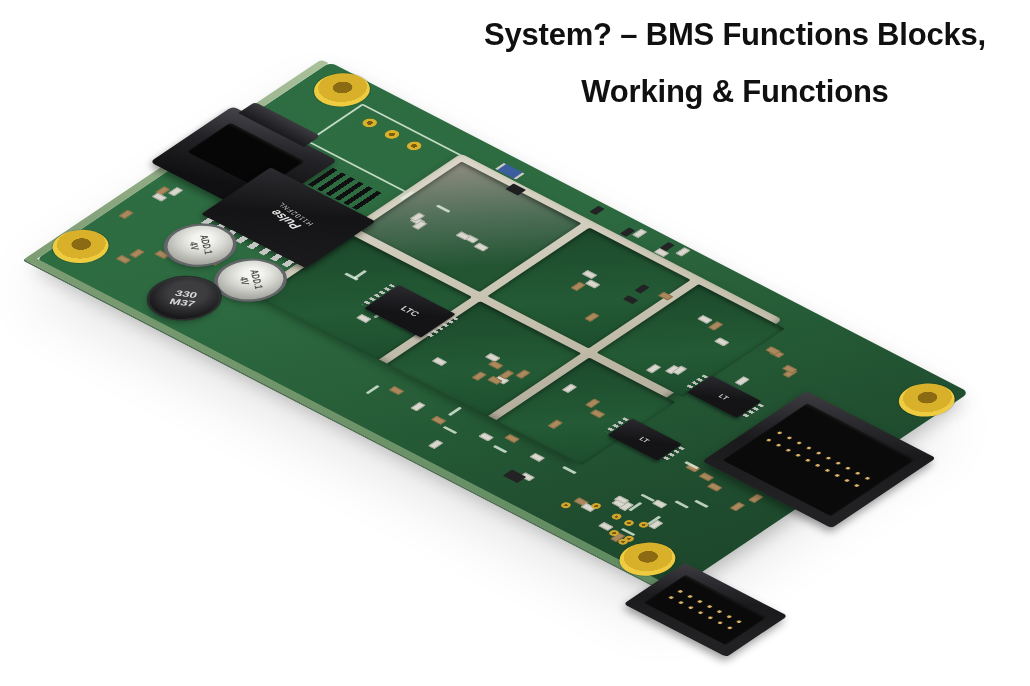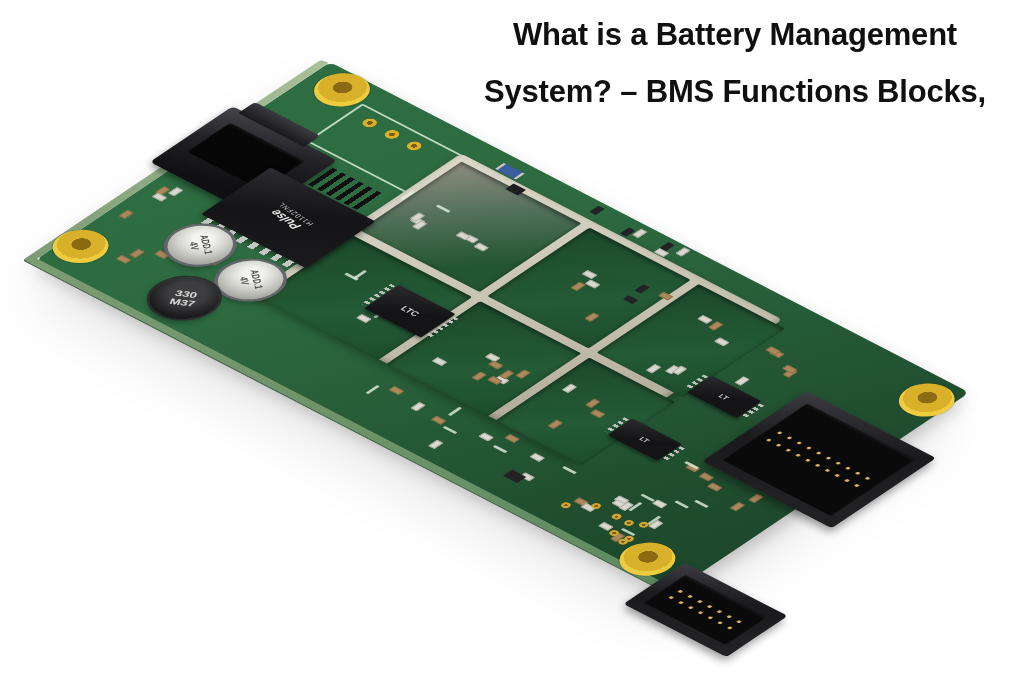--- a/index.html
+++ b/index.html
@@ -124,22 +124,22 @@
   .smd-s{background:rgba(226,240,226,0.8);}
   .smd-d{background:#232325;}
   .smd-g{background:radial-gradient(circle,#7a5c0e 0 25%,#d2a62e 28% 72%,#9a741a 75%);border-radius:50%;}
 </style>
 </head>
 <body>
 
 <div class="stage">
 
   <div class="title">
-    <div>What is a Battery Management</div>
     <div>System? – BMS Functions Blocks,</div>
+    <div>Working &amp; Functions</div>
   </div>
 
   <div class="board">
     <div class="edge-left"></div>
     <div class="edge-bottom"></div>
 
     <div class="hole hole-top"></div>
     <div class="hole hole-left"></div>
     <div class="hole hole-right"></div>
     <div class="hole hole-bottom"></div>

